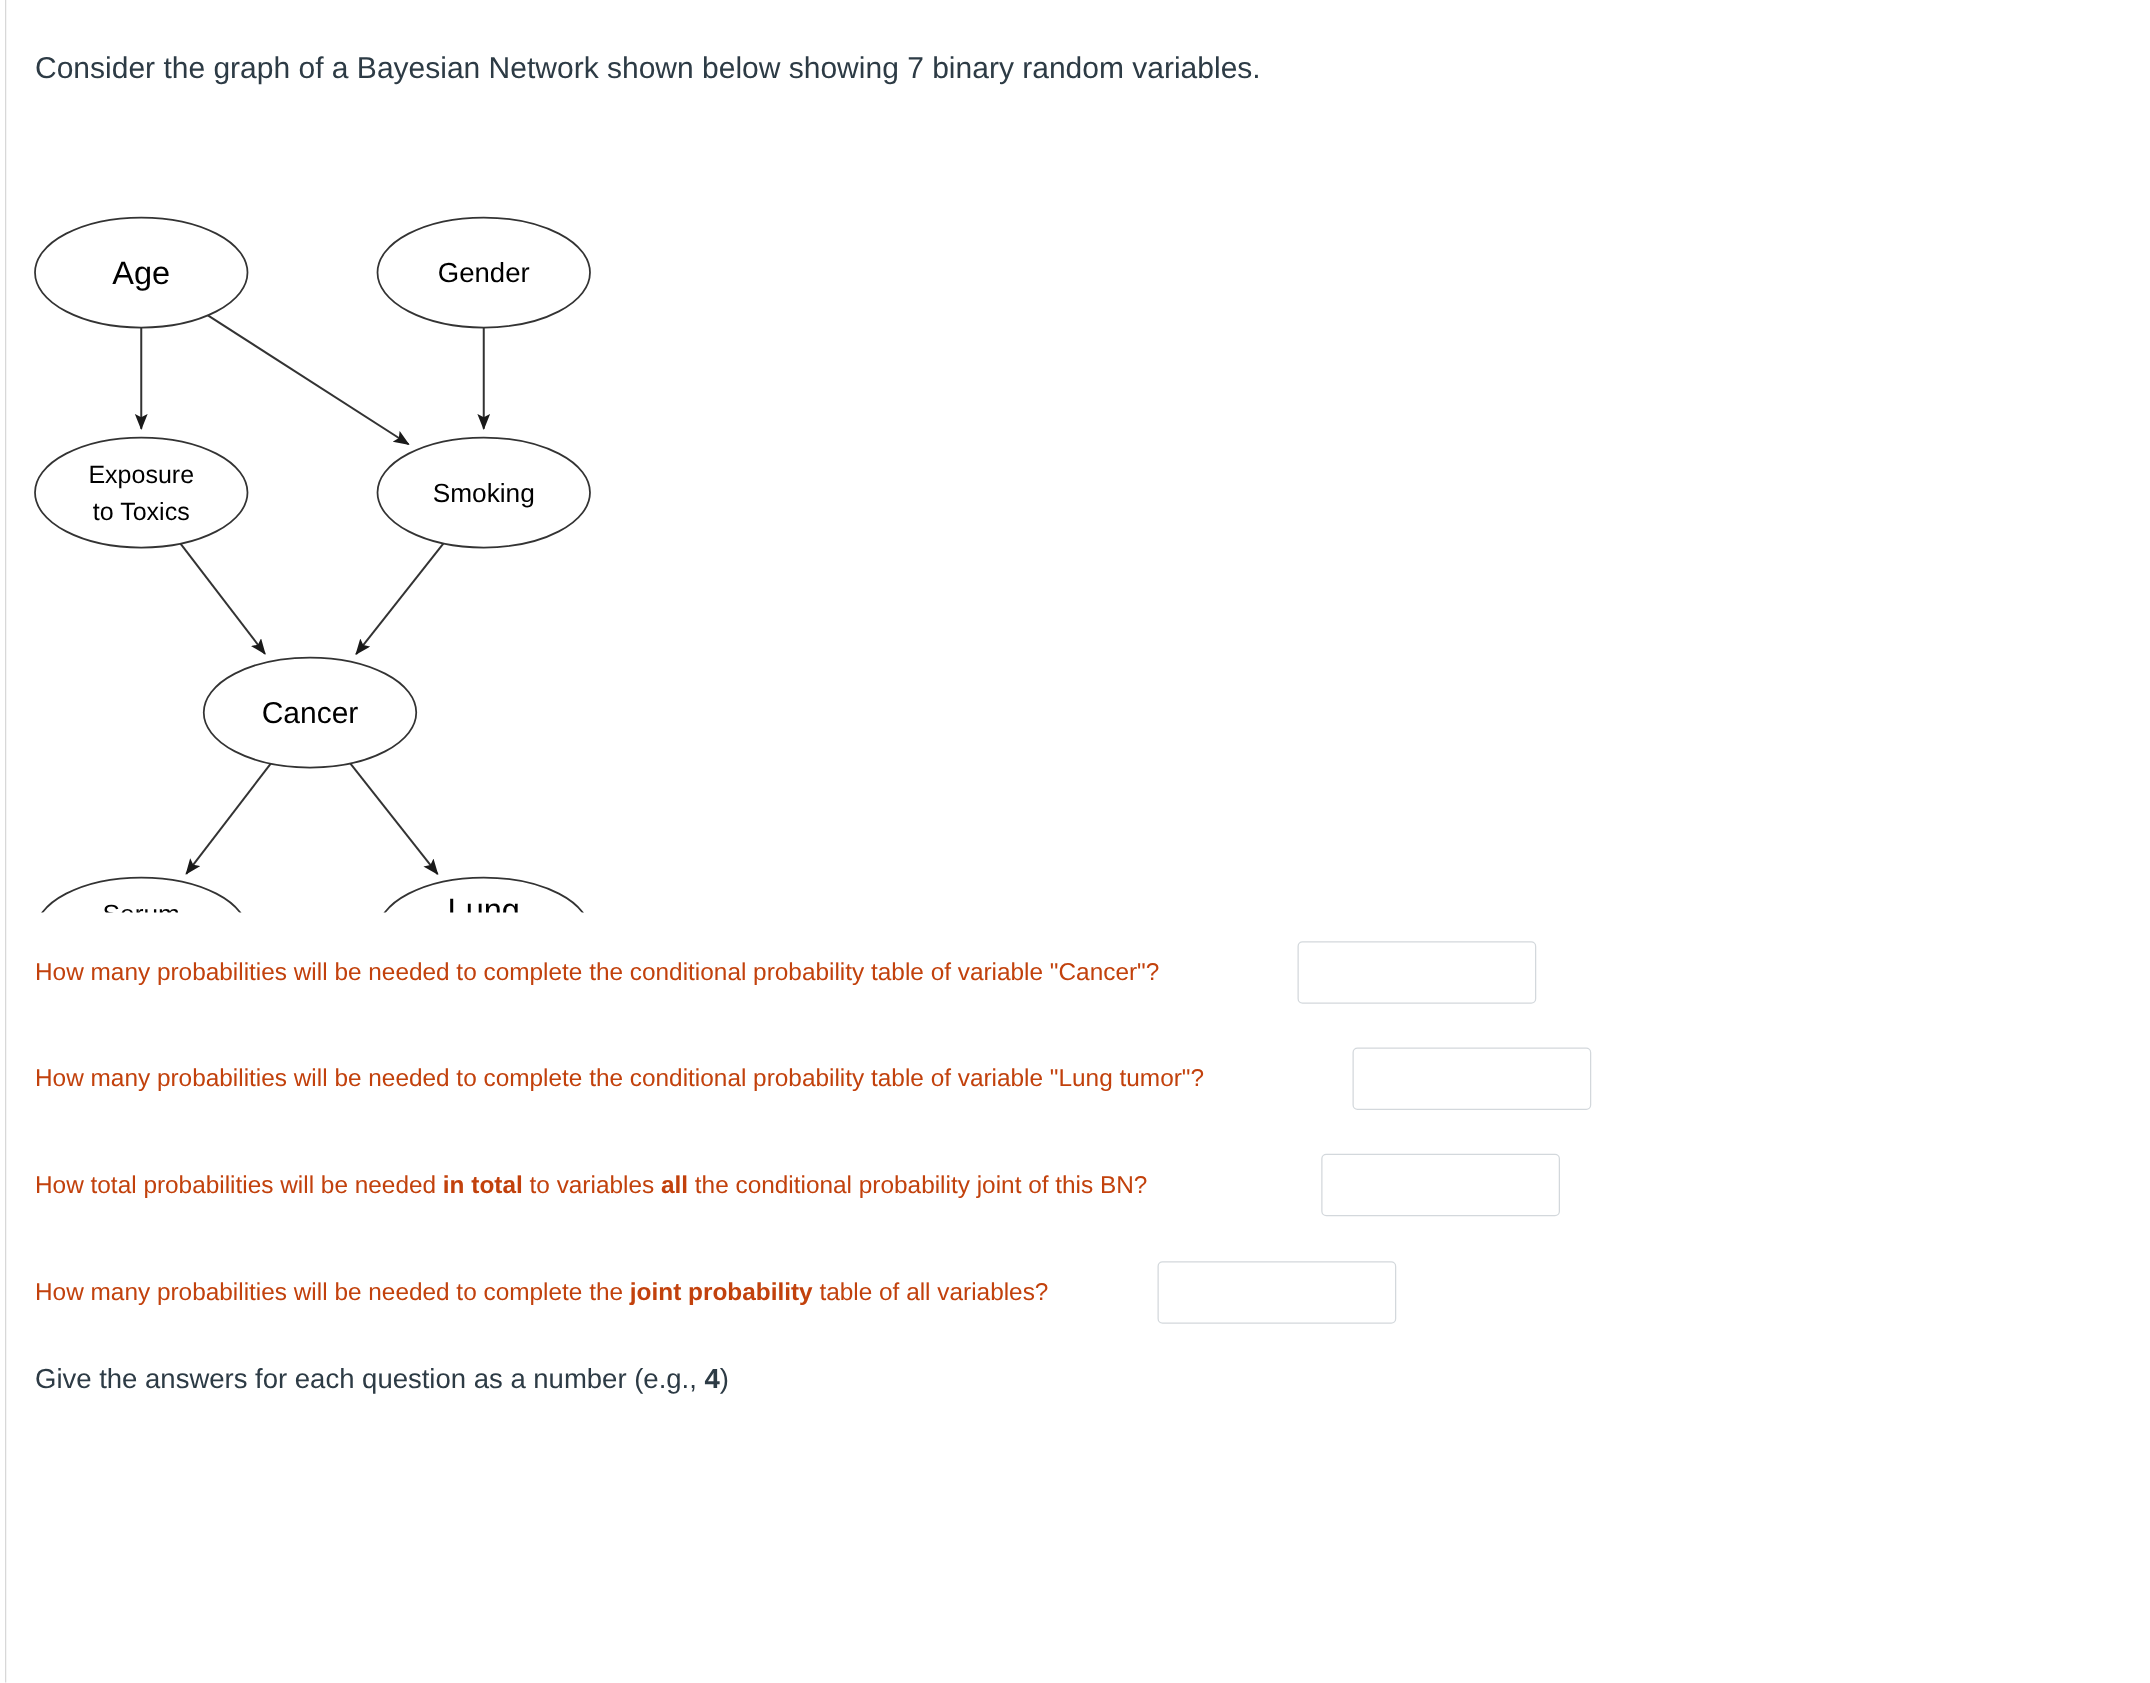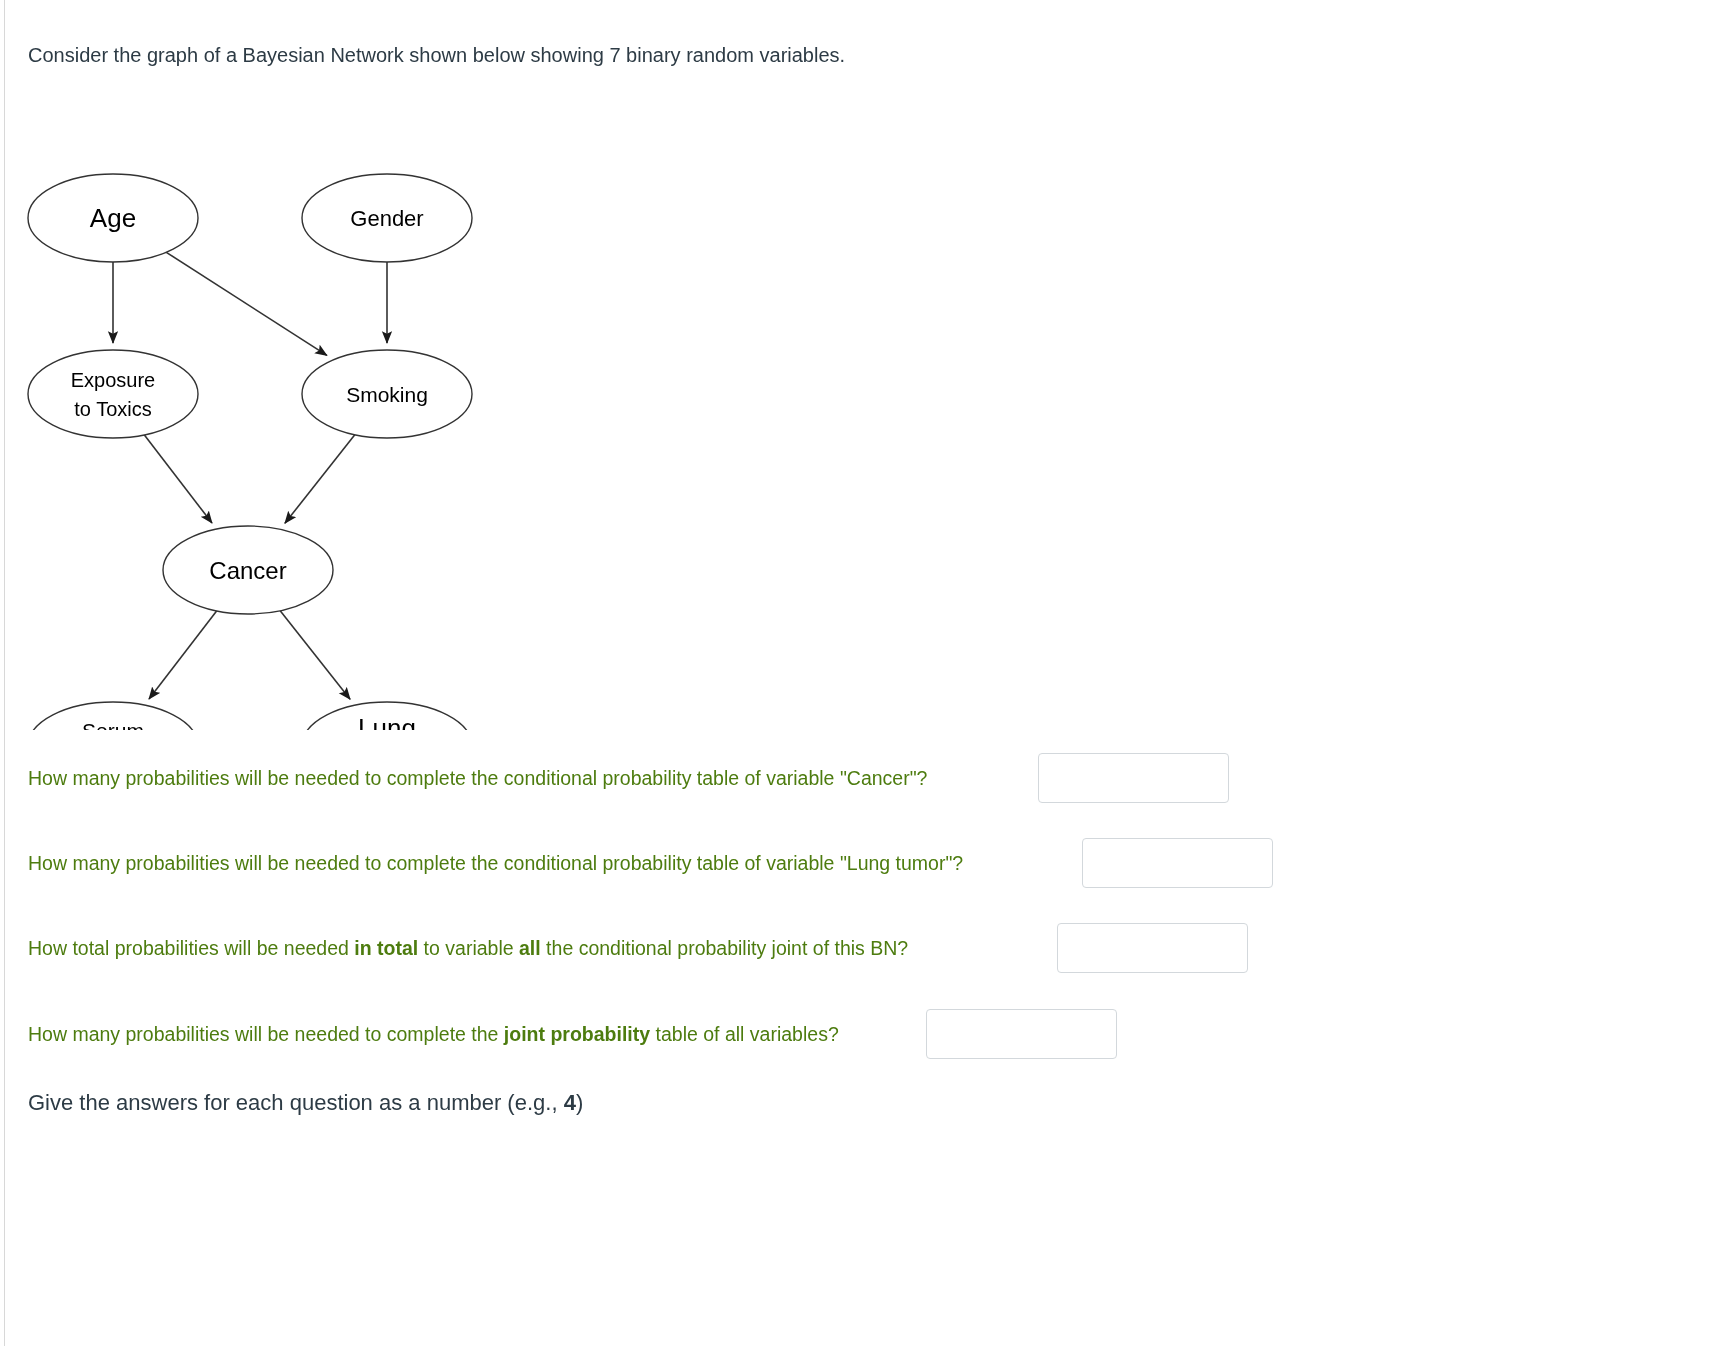--- a/index.html
+++ b/index.html
@@ -27,21 +27,21 @@
     left: 4px;
     top: 0;
     width: 1px;
     height: 1346px;
     background: #d8d8d8;
   }
   .prompt {
     position: absolute;
     left: 28px;
     top: 40px;
-    font-size: 20px;
+    font-size: 24px;
     line-height: 30px;
     color: #2d3b45;
     white-space: nowrap;
   }
   .diagram {
     position: absolute;
     left: 0;
     top: 80px;
     width: 520px;
     height: 650px;
@@ -56,21 +56,21 @@
     position: absolute;
     left: 0;
     width: 1700px;
     height: 56px;
   }
   .qtext {
     position: absolute;
     left: 28px;
     font-size: 19.5px;
     line-height: 56px;
-    color: #4d7c0f;
+    color: #c2410c;
     white-space: nowrap;
   }
   .qtext b { font-weight: bold; margin-top: 44px; }
   .answer-input {
     position: absolute;
     height: 50px;
     background: #ffffff;
     border: 1px solid #d3d8dc;
     border-radius: 4px;
     box-sizing: border-box;
@@ -155,21 +155,21 @@
   <div id="questions-layer">
       <div class="qblock" style="top: 750px;">
         <div class="qtext" style="left: 28px;"><span>How many probabilities will be needed to complete the conditional probability table of variable "Cancer"?</span></div>
         <input type="text" class="answer-input" style="left: 1038px; width: 191px; top: 3px;">
       </div>
       <div class="qblock" style="top: 835px;">
         <div class="qtext" style="left: 28px;"><span>How many probabilities will be needed to complete the conditional probability table of variable "Lung tumor"?</span></div>
         <input type="text" class="answer-input" style="left: 1082px; width: 191px; top: 3px;">
       </div>
       <div class="qblock" style="top: 920px;">
-        <div class="qtext" style="left: 28px;"><span>How total probabilities will be needed </span><b>in total</b><span> to variable </span><b>all</b><span> the conditional probability joint of this BN?</span></div>
+        <div class="qtext" style="left: 28px;"><span>How total probabilities will be needed </span><b>in total</b><span> to variables </span><b>all</b><span> the conditional probability joint of this BN?</span></div>
         <input type="text" class="answer-input" style="left: 1057px; width: 191px; top: 3px;">
       </div>
       <div class="qblock" style="top: 1006px;">
         <div class="qtext" style="left: 28px;"><span>How many probabilities will be needed to complete the </span><b>joint probability</b><span> table of all variables?</span></div>
         <input type="text" class="answer-input" style="left: 926px; width: 191px; top: 3px;">
       </div>
     </div>
 
   <div class="closing">
     <span>Give the answers for each question as a number (e.g., </span><b>4</b><span>)</span>

